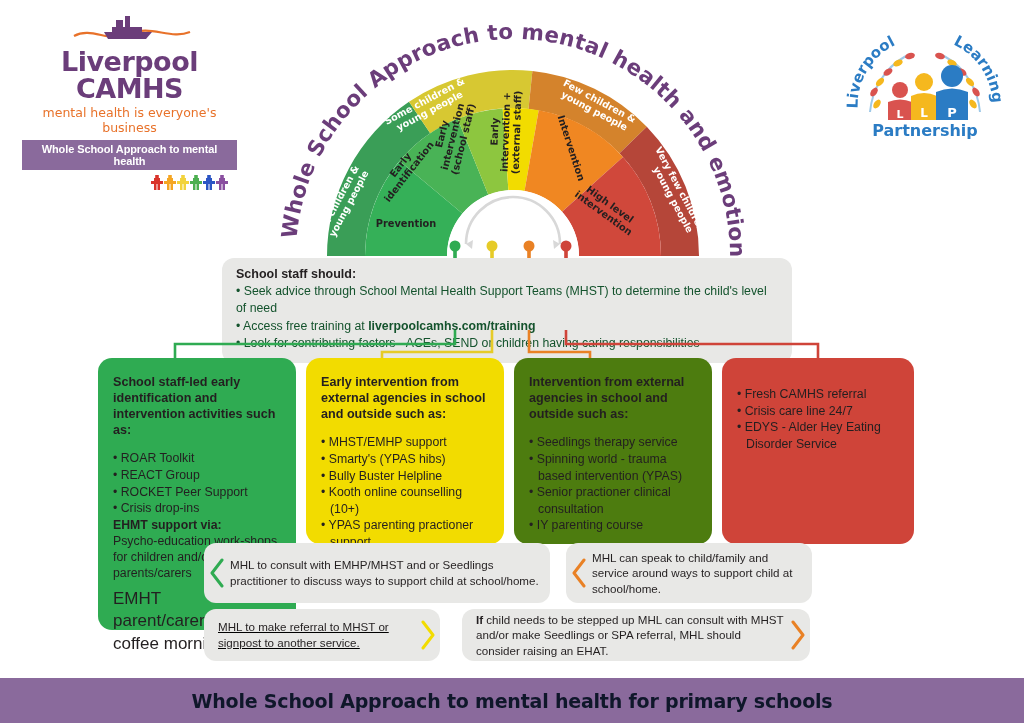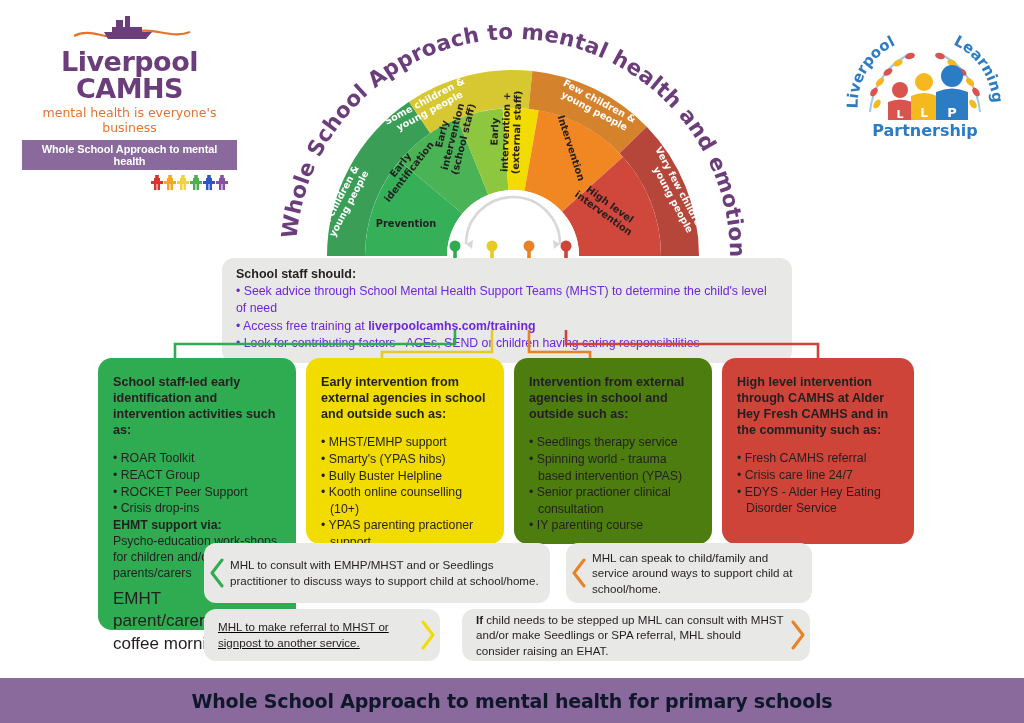--- a/index.html
+++ b/index.html
@@ -37,21 +37,21 @@
   
   #arc-diagram{position:absolute;left:278px;top:14px;width:470px;height:250px;}
 
   
   #staff-box{
     position:absolute;left:222px;top:258px;width:570px;
     background:#e8e8e6;border-radius:12px;padding:9px 14px 10px 14px;
     box-sizing:border-box;
   }
   #staff-box .hdr{font-weight:bold;font-size:12.5px;color:#231f20;margin-bottom:2px;}
-  #staff-box li{font-size:12.3px;color:#6d28d9;line-height:1.42;list-style:none;}
+  #staff-box li{font-size:12.3px;color:#14532d;line-height:1.42;list-style:none;}
   #staff-box ul{margin:0;padding:0;}
   #staff-box li:before{content:"• ";}
   #staff-box .strong{font-weight:bold;}
 
   
   #connectors{position:absolute;left:0;top:300px;width:1024px;height:90px;}
 
   
   .col{
     position:absolute;border-radius:14px;box-sizing:border-box;
@@ -373,21 +373,20 @@
     <div class="hdr">Intervention from external agencies in school and outside such as:</div>
     <ul>
       <li>Seedlings therapy service</li>
       <li>Spinning world - trauma based intervention (YPAS)</li>
       <li>Senior practioner clinical consultation</li>
       <li>IY parenting course</li>
     </ul>
   </div>
 
   <div class="col" id="col-red">
-    <div class="hdr">High level intervention through CAMHS at Alder Hey Fresh CAMHS and in the community such as:</div>
     <ul>
       <li>Fresh CAMHS referral</li>
       <li>Crisis care line 24/7</li>
       <li>EDYS - Alder Hey Eating Disorder Service</li>
     </ul>
   </div>
 
   <div class="callout" id="callout-1">
     <span class="chev">
       <svg width="16" height="30" viewBox="0 0 16 30">

